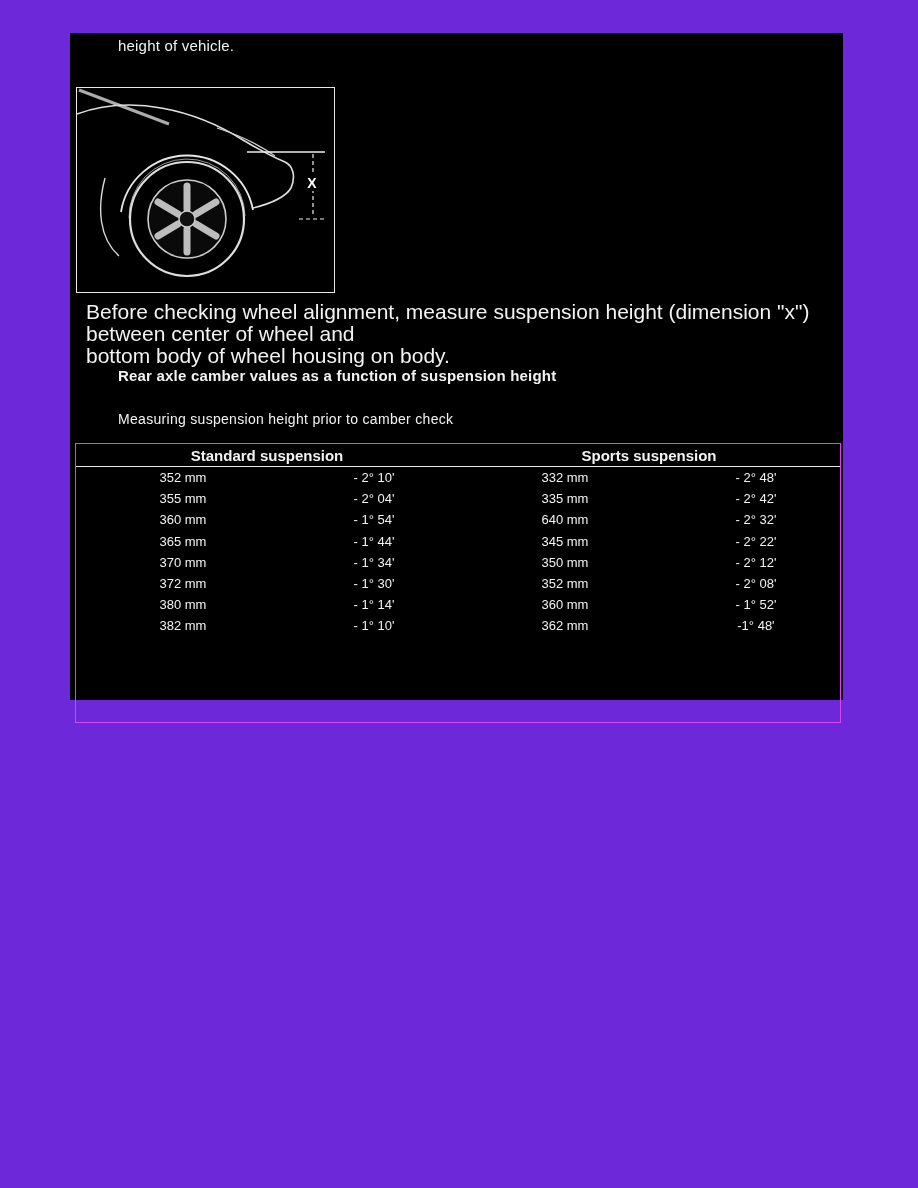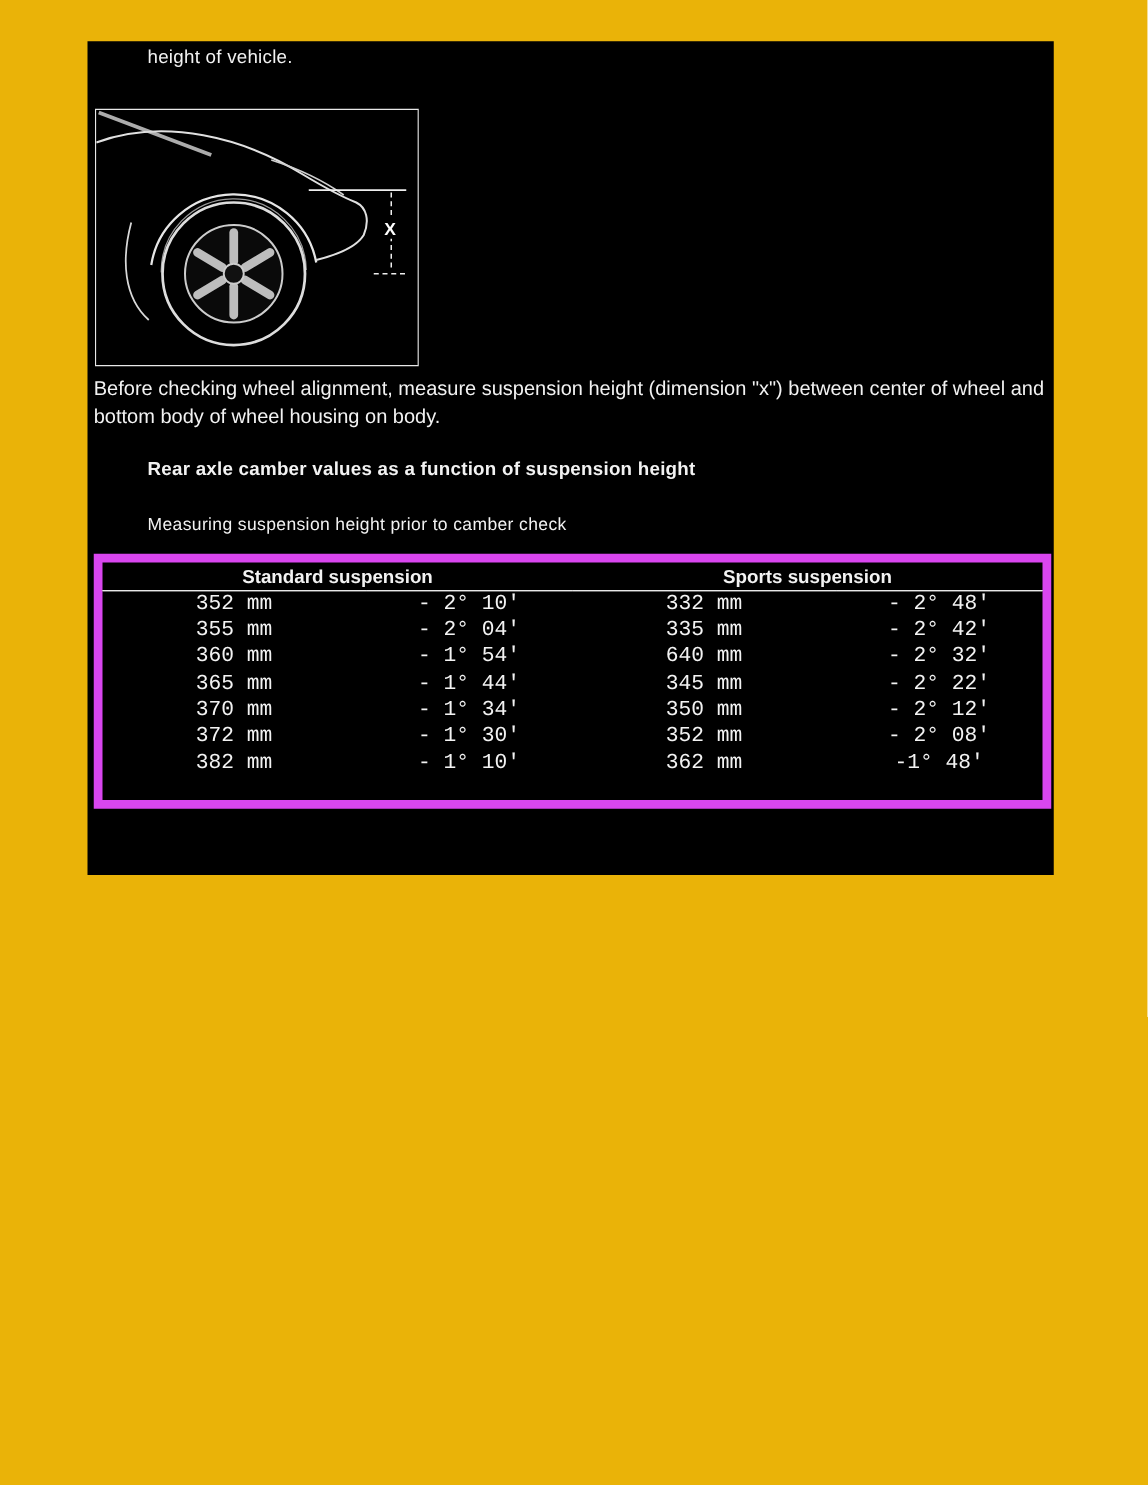--- a/index.html
+++ b/index.html
@@ -1,47 +1,47 @@
 <!DOCTYPE html>
 <html><head>
 <meta charset="utf-8">
 <style>
   html,body{margin:0;padding:0;background:#ffffff;}
   .page{
-    position:relative;width:918px;height:1188px;background:#eab308;
+    position:relative;width:918px;height:1188px;background:#6d28d9;
     font-family:"Liberation Sans", sans-serif;overflow:hidden;
   }
   .panel{
     position:absolute;left:70px;top:33px;width:773px;height:667px;
     background:#000000;color:#f2f2f2;
   }
   .top-text{position:absolute;left:48px;top:4px;font-size:15px;letter-spacing:.2px;}
   .figure{
     position:absolute;left:6px;top:54px;width:257px;height:204px;
     border:1px solid #e8e8e8;background:#000;
   }
   .figure svg{display:block;width:257px;height:204px;}
-  .caption{position:absolute;left:5px;top:268px;width:766px;font-size:16px;line-height:22px;}
+  .caption{position:absolute;left:16px;top:268px;width:766px;font-size:21px;line-height:22px;}
   .heading{position:absolute;left:48px;top:334px;font-size:15px;font-weight:bold;letter-spacing:.2px;}
   .subheading{position:absolute;left:48px;top:378px;font-size:14px;letter-spacing:.3px;}
   .table-wrap{
-    position:absolute;left:5px;top:410px;width:766px;height:204px;
-    border:7px solid #d946ef;box-sizing:border-box;
+    position:absolute;left:5px;top:410px;width:766px;height:280px;
+    border:1px solid #d946ef;box-sizing:border-box;
   }
   table.camber{
     width:100%;border-collapse:collapse;table-layout:fixed;
     font-size:15px;color:#f2f2f2;
   }
   table.camber th, table.camber td{padding:0;text-align:center;font-weight:normal;}
   tr.group-row th{
     font-weight:bold;font-size:15px;height:22px;
     border-bottom:1px solid #e8e8e8;
   }
   tr.cols-row th{font-weight:bold;font-size:15px;height:21px;}
-  tbody td{height:21.2px;font-size:17px;font-family:Liberation Mono, monospace;}
+  tbody td{height:21.2px;font-size:13px;}
 </style>
 </head>
 <body>
 
 <div class="page">
   <div class="panel">
 
     <div class="top-text">height of vehicle.</div>
 
     <div class="figure">
@@ -133,20 +133,26 @@
               <td>350 mm</td>
               <td>- 2° 12'</td>
             </tr>
             <tr>
               <td>372 mm</td>
               <td>- 1° 30'</td>
               <td>352 mm</td>
               <td>- 2° 08'</td>
             </tr>
             <tr>
+              <td>380 mm</td>
+              <td>- 1° 14'</td>
+              <td>360 mm</td>
+              <td>- 1° 52'</td>
+            </tr>
+            <tr>
               <td>382 mm</td>
               <td>- 1° 10'</td>
               <td>362 mm</td>
               <td>-1° 48'</td>
             </tr>
           </tbody>
       </table>
     </div>
 
   </div>

